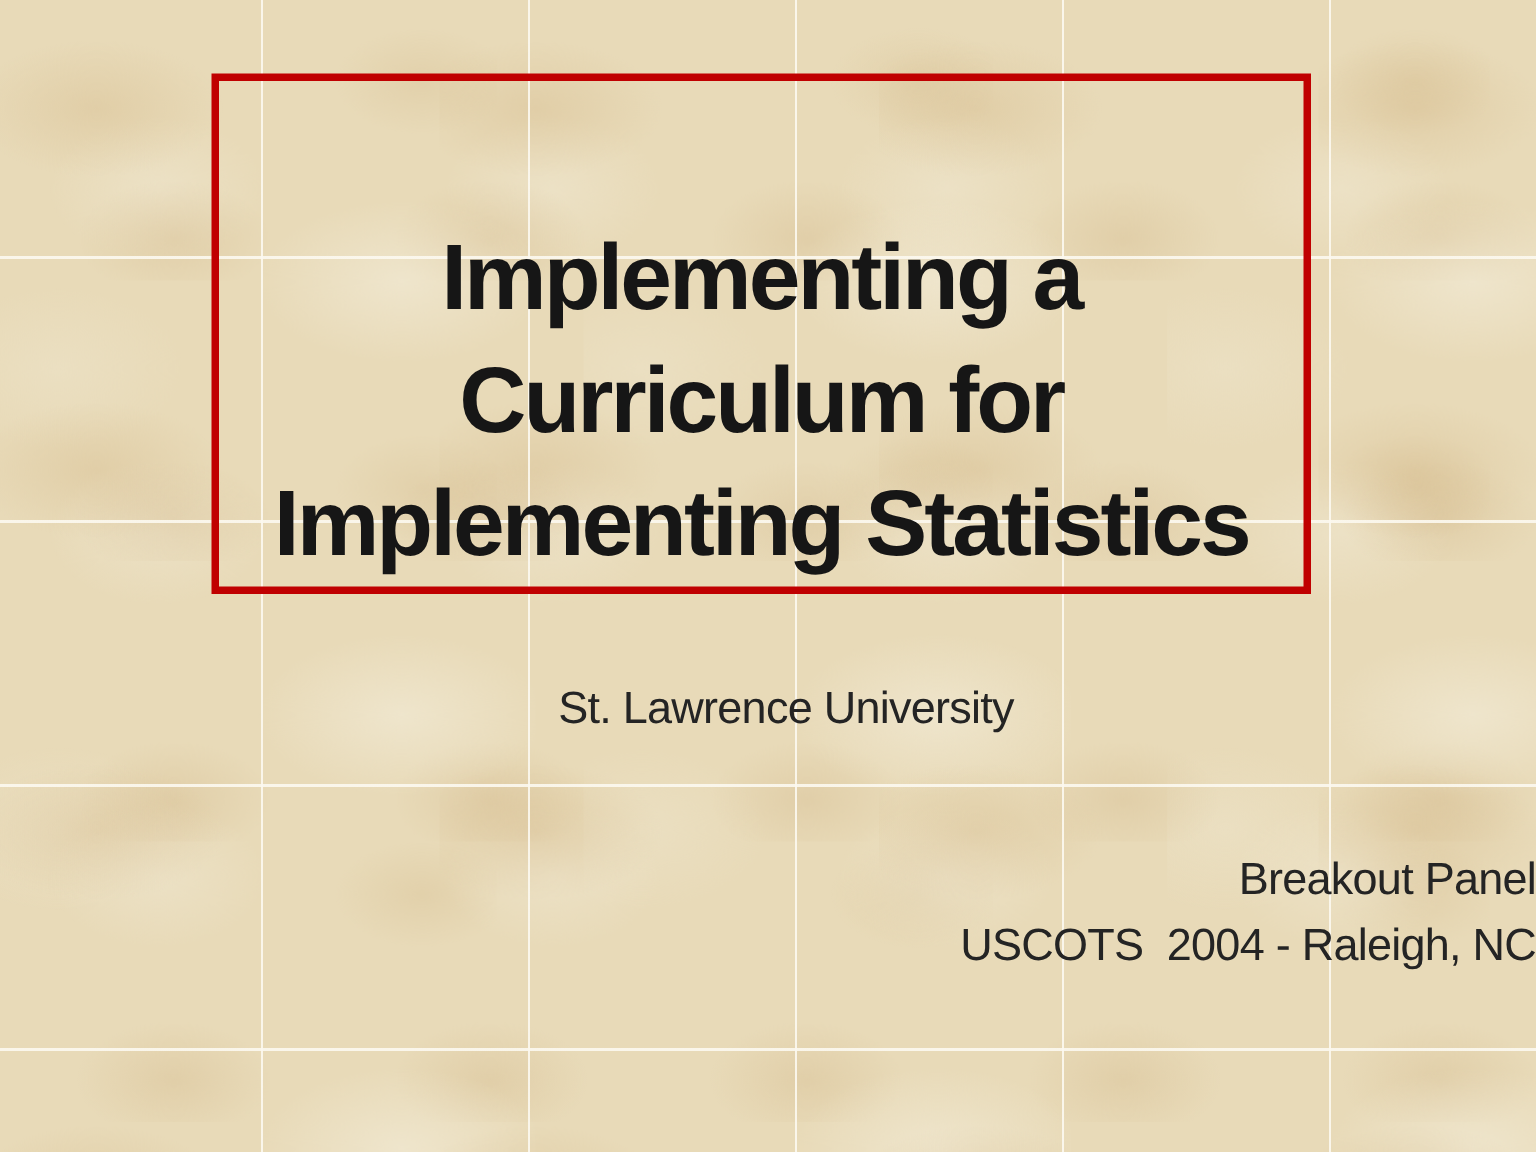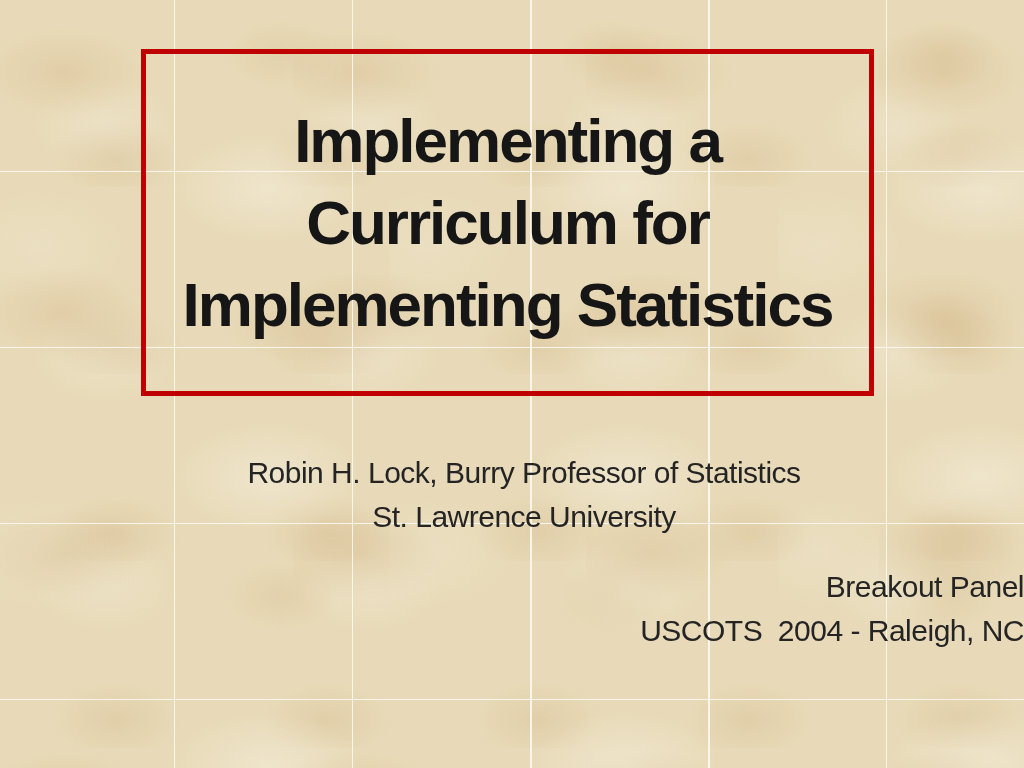--- a/index.html
+++ b/index.html
@@ -51,21 +51,21 @@
   
   .title-box {
     position: absolute;
     left: 141px;
     top: 49px;
     width: 733px;
     height: 347px;
     border: 5px solid var(--border);
     display: flex;
     flex-direction: column;
-    justify-content: center;
+    justify-content: flex-end;
     text-align: center;
   }
   .title-line {
     font-weight: 700;
     font-size: 62px;
     line-height: 82px;
     letter-spacing: -2px;
     color: var(--text);
     white-space: pre-wrap;
   }
@@ -99,21 +99,20 @@
 
 <div class="slide">
 
   <div class="title-box">
     <div class="title-line">Implementing a</div>
     <div class="title-line">Curriculum for</div>
     <div class="title-line">Implementing Statistics</div>
   </div>
 
   <div class="author-block">
-    <div class="sub-line">Robin H. Lock, Burry Professor of Statistics</div>
     <div class="sub-line">St. Lawrence University</div>
   </div>
 
   <div class="event-block">
     <div class="sub-line">Breakout Panel</div>
     <div class="sub-line">USCOTS  2004 - Raleigh, NC</div>
   </div>
 
 </div>
 

